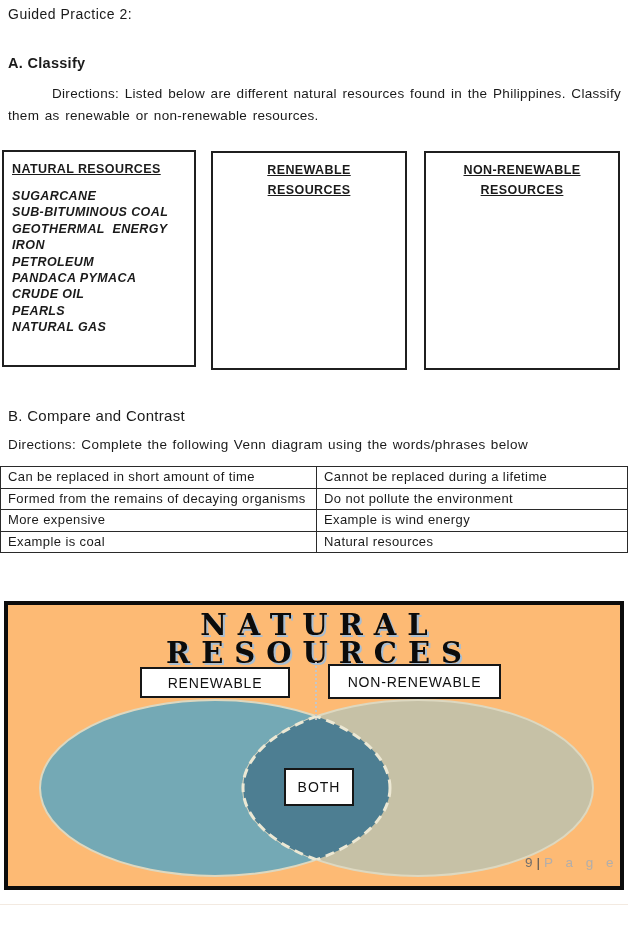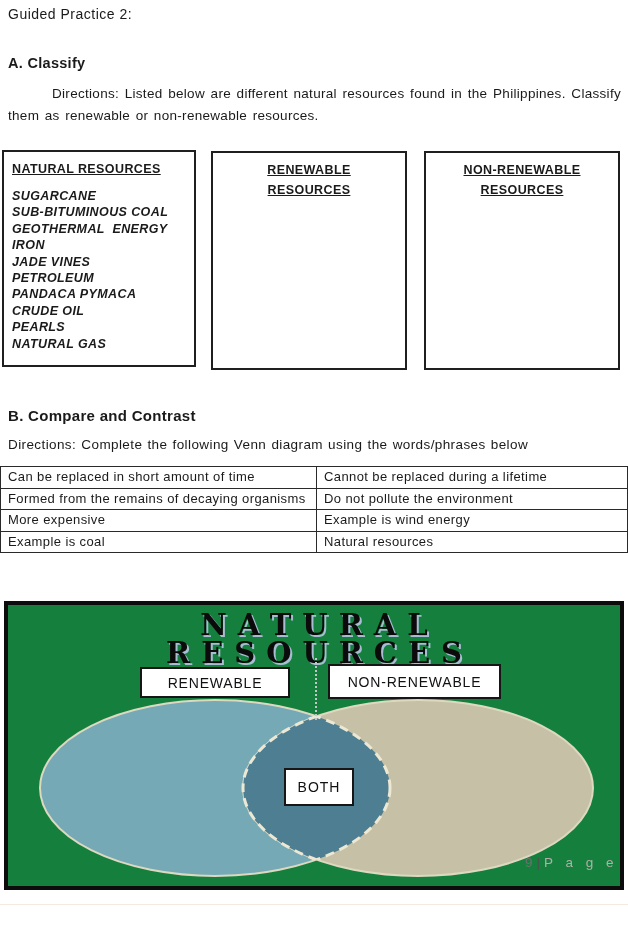--- a/index.html
+++ b/index.html
@@ -17,31 +17,31 @@
   .box-natural { left:2px;   top:150px; width:194px; height:217px; padding:7px 8px; }
   .box-renew   { left:211px; top:151px; width:196px; height:219px; padding-top:7px; }
   .box-nonren  { left:424px; top:151px; width:196px; height:219px; padding-top:7px; }
   .box-title { font-size:12.5px; font-weight:bold; text-decoration:underline; letter-spacing:0.4px; }
   .box-natural .box-title { display:inline-block; margin-bottom:12px; }
   .box-title-center { text-align:center; line-height:20px; }
   .nr-item { font-style:italic; font-weight:600; font-size:12.5px; line-height:16.4px;
              letter-spacing:0.4px; white-space:pre-wrap; }
 
   
-  .b-heading { position:absolute; left:8px; top:407px; font-size:15px; font-weight:bold; letter-spacing:0.3px; }
+  .b-heading { position:absolute; left:8px; top:407px; font-size:15px; font-weight:normal; letter-spacing:0.3px; }
   .b-directions { position:absolute; left:8px; top:437px; font-size:13.5px; letter-spacing:0.4px; word-spacing:1px; }
 
   table.word-bank { position:absolute; left:0; top:466px; width:628px; border-collapse:collapse; table-layout:fixed; }
   table.word-bank td { border:1.5px solid #2a2a2a; font-size:13px; letter-spacing:0.4px;
                        padding:1px 6px 2px 7px; vertical-align:top; line-height:17.5px; height:19px; }
   table.word-bank col.c1 { width:316px; }
 
   
   .venn-frame { position:absolute; left:4px; top:601px; width:620px; height:289px;
-                border:4px solid #0c0c0c; background:#15803d; }
+                border:4px solid #0c0c0c; background:#fdba74; }
   .venn-title { position:absolute; left:0; top:6px; width:100%; text-align:center;
                 font-family:"DejaVu Serif", serif; font-weight:bold; font-size:29px; line-height:28px;
                 letter-spacing:11px; text-indent:11px; color:#0b0b0b;
                 text-shadow:2px 2px 0 #a7bdd2; }
   .venn-svg { position:absolute; left:0; top:0; width:612px; height:281px; }
   .lbl { position:absolute; background:#fff; border:2px solid #161616; display:flex;
          align-items:center; justify-content:center; font-size:14px; letter-spacing:0.8px; color:#111; }
   .lbl-renew { left:132px; top:62px;  width:150px; height:31px; }
   .lbl-non   { left:320px; top:59px;  width:173px; height:35px; }
   .lbl-both  { left:276px; top:163px; width:70px;  height:38px; letter-spacing:1px; }
@@ -64,21 +64,20 @@
 
   <div class="a-heading">A. Classify</div>
   <p class="a-directions">Directions: Listed below are different natural resources found in the Philippines. Classify them as renewable or non-renewable resources.</p>
 
   <div class="box box-natural">
     <span class="box-title">NATURAL RESOURCES</span>
     <div class="nr-item">SUGARCANE</div>
     <div class="nr-item">SUB-BITUMINOUS COAL</div>
     <div class="nr-item">GEOTHERMAL  ENERGY</div>
     <div class="nr-item">IRON</div>
-    <div class="nr-item">JADE VINES</div>
     <div class="nr-item">PETROLEUM</div>
     <div class="nr-item">PANDACA PYMACA</div>
     <div class="nr-item">CRUDE OIL</div>
     <div class="nr-item">PEARLS</div>
     <div class="nr-item">NATURAL GAS</div>
   </div>
 
   <div class="box box-renew">
     <div class="box-title box-title-center">
       <div>RENEWABLE</div>

